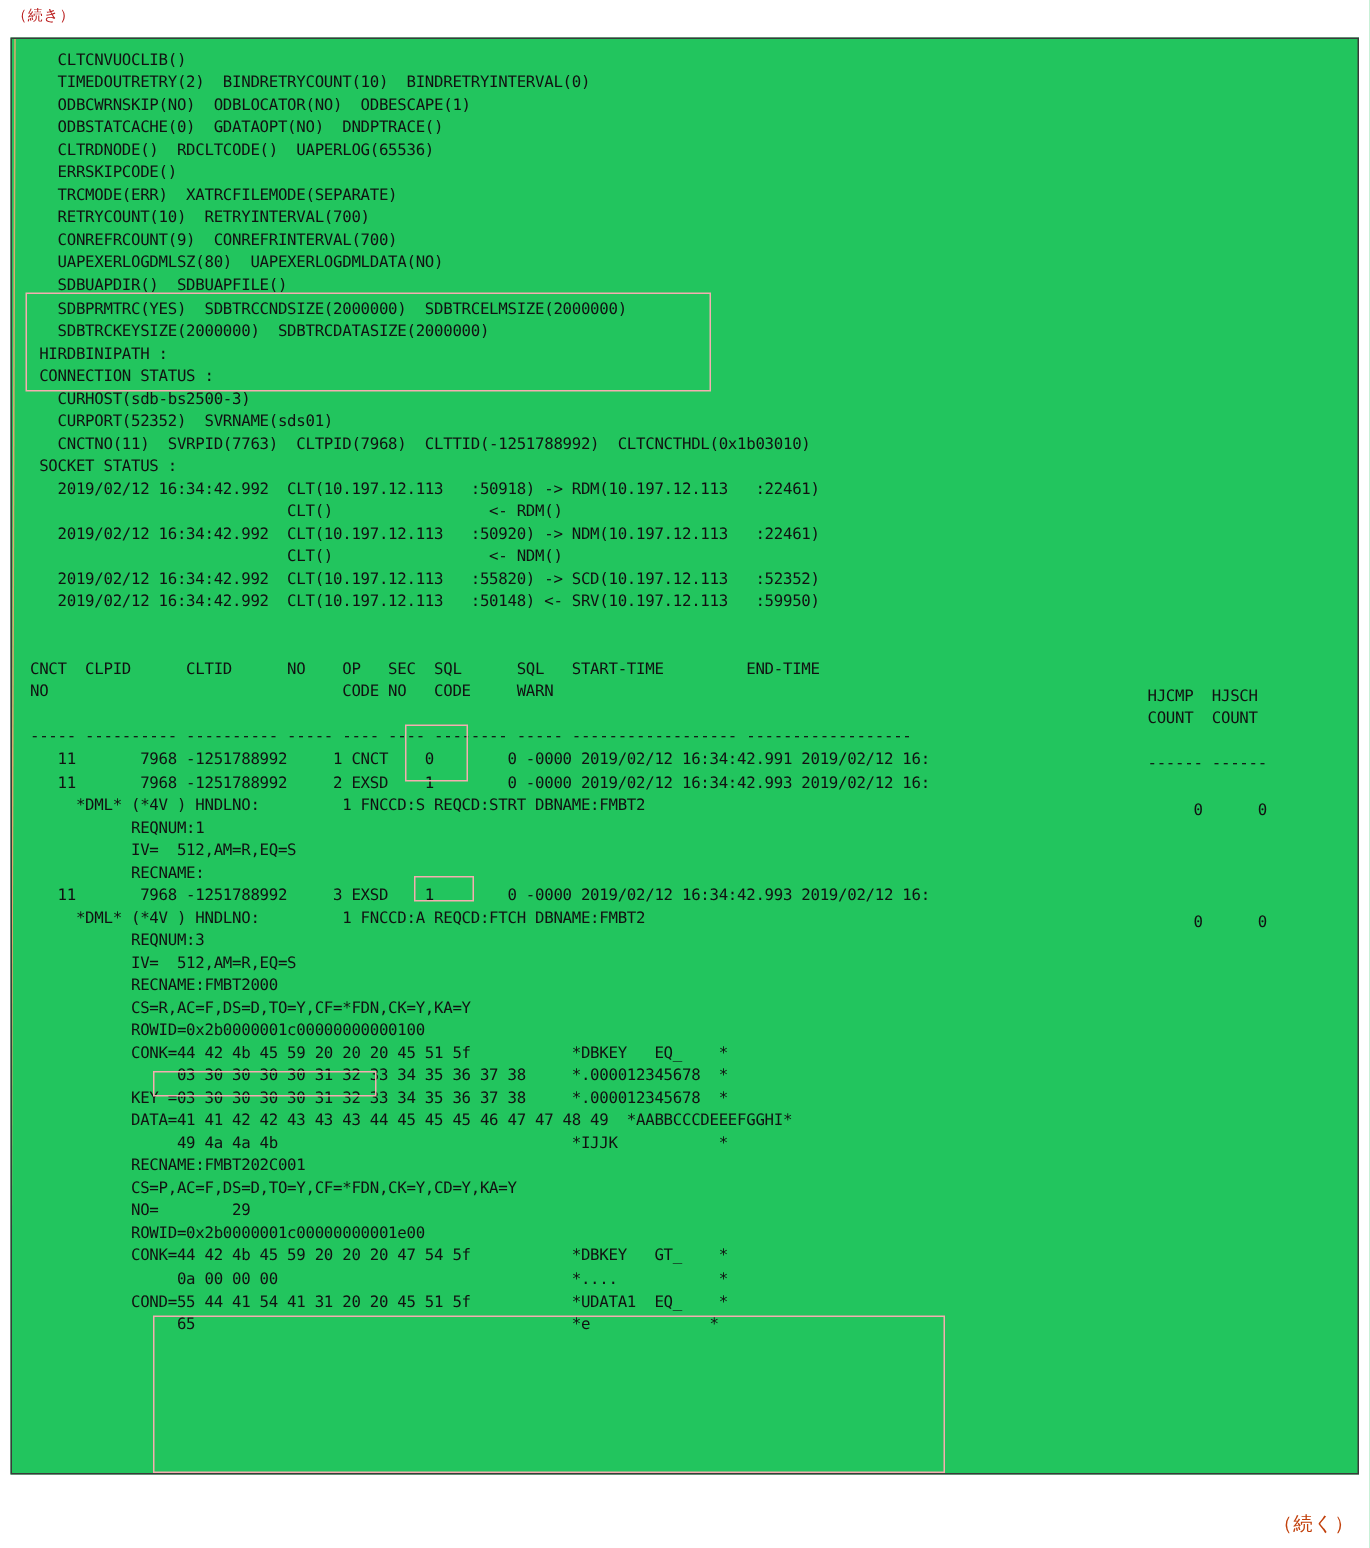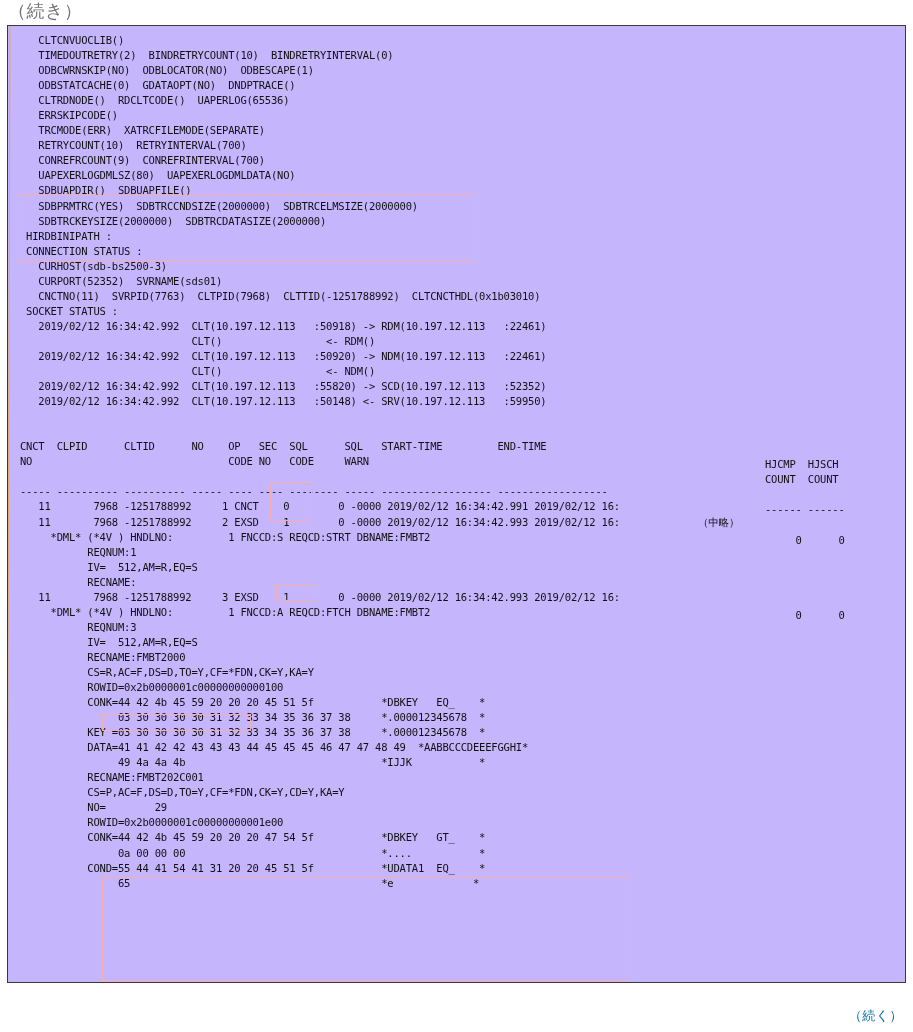--- a/index.html
+++ b/index.html
@@ -20,45 +20,45 @@
     position: absolute;
     left: 0; top: 0;
     width: 913px;
     height: 1032px;
   }
 
   .caption-top {
     position: absolute;
     left: 8px;
     top: 3px;
-    font-size: 18px;
+    font-size: 10px;
     line-height: 16px;
     letter-spacing: 0.5px;
-    color: #737373;
+    color: #b91c1c;
   }
 
   .caption-bottom {
     position: absolute;
     right: 10px;
     top: 1008px;
     font-size: 13px;
     line-height: 16px;
     letter-spacing: 0.5px;
-    color: #0369a1;
+    color: #c2410c;
   }
 
   .frame {
     position: absolute;
     left: 7px;
     top: 25px;
     width: 899px;
     height: 958px;
     border: 1px solid #3a3a3a;
     box-sizing: border-box;
-    background: #c4b5fd;
+    background: #22c55e;
     overflow: hidden;
   }
   .slant-a {
     left: 712px;
     top: 0px;
     height: 958px;
     width: 0;
     border: none;
     border-left: 1.4px solid #e0a96d;
     transform: skewX(-0.18deg);
@@ -150,53 +150,20 @@
                 49 4a 4a 4b                                *IJJK           *
            RECNAME:FMBT202C001
            CS=P,AC=F,DS=D,TO=Y,CF=*FDN,CK=Y,CD=Y,KA=Y
            NO=        29
            ROWID=0x2b0000001c00000000001e00
            CONK=44 42 4b 45 59 20 20 20 47 54 5f           *DBKEY   GT_    *
                 0a 00 00 00                                *....           *
            COND=55 44 41 54 41 31 20 20 45 51 5f           *UDATA1  EQ_    *
                 65                                         *e             *</div>
 
-    <div class="mono" id="mid-block">
-
-
-
-
-
-
-
-
-
-
-
-
-
-
-
-
-
-
-
-
-
-
-
-
-
-
-
-
-
-
-
-（中略）</div>
 
     <div class="mono" id="right-block">
 
 
 
 
 
 
 
 

